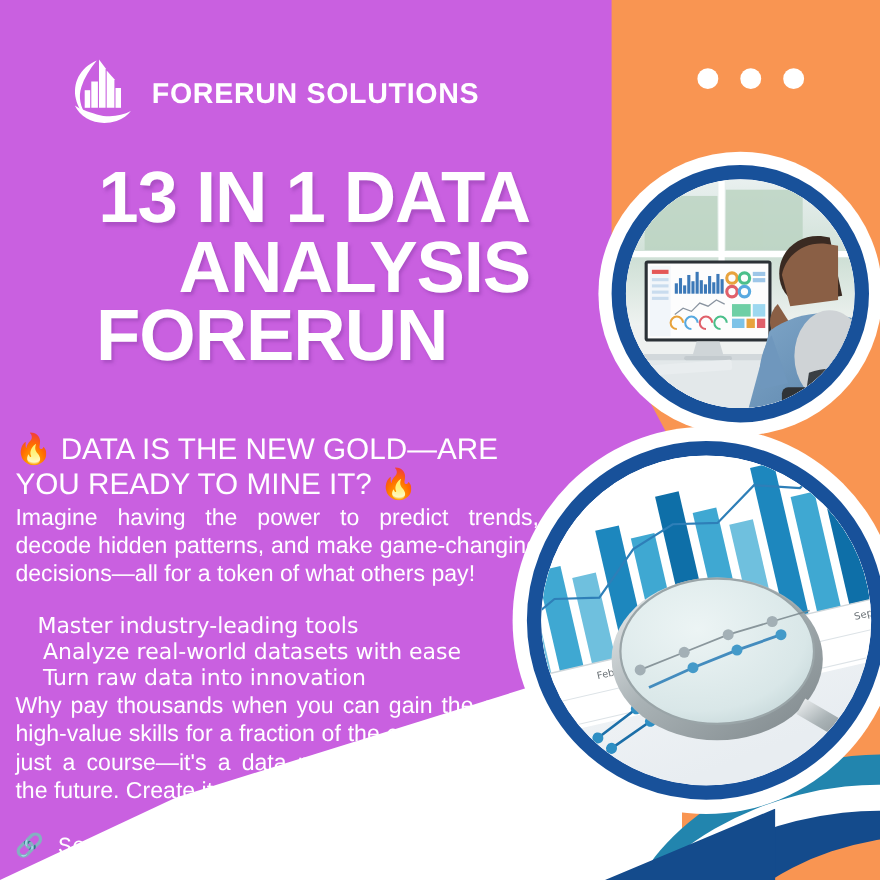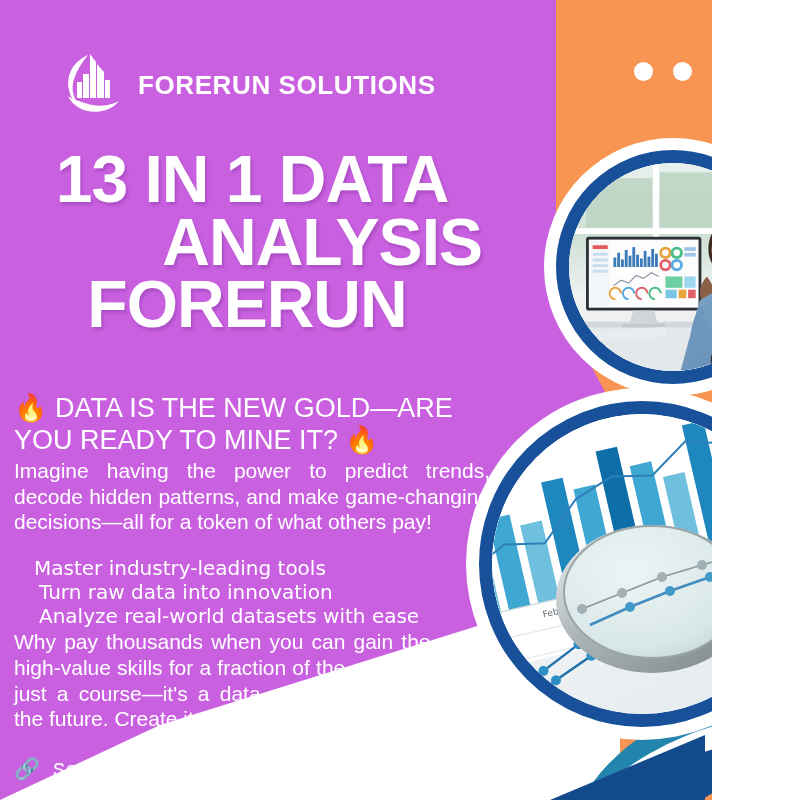--- a/index.html
+++ b/index.html
@@ -1,21 +1,21 @@
 <!DOCTYPE html>
 <html><head>
 <meta charset="utf-8">
 <style>
   html, body {
     margin: 0; padding: 0;
     background: #ffffff;
   }
   #poster {
     position: relative;
-    width: 712px;
+    width: 800px;
     height: 800px;
     overflow: hidden;
     background: #ffffff;
     font-family: "Liberation Sans", sans-serif;
   }
 
   
   .bg-orange {
     position: absolute;
     left: 548px; top: 0;
@@ -110,21 +110,21 @@
     position: absolute;
     left: 12px; top: 148px;
     width: 470px;
     color: #ffffff;
     font-size: 66px;
     line-height: 0.95;
     font-weight: bold;
     letter-spacing: -1px;
     text-shadow: 2px 3px 3px rgba(120, 50, 150, 0.35);
   }
-  .headline .l1 { display: block; text-align: center; padding-left: 10px; }
+  .headline .l1 { display: block; text-align: right; padding-left: 10px; }
   .headline .l2 { display: block; text-align: right; }
   .headline .l3 { display: block; text-align: center; }
 
   
   .copy {
     position: absolute;
     left: 14px; top: 392px;
     width: 476px;
     color: #ffffff;
   }
@@ -234,22 +234,22 @@
     <span class="l1">13 IN 1 DATA</span>
     <span class="l2">ANALYSIS</span>
     <span class="l3">FORERUN</span>
   </div>
 
   <div class="copy">
     <p class="hook">🔥 DATA IS THE NEW GOLD—ARE YOU READY TO MINE IT? 🔥</p>
     <p class="para">Imagine having the power to predict trends, decode hidden patterns, and make game-changing decisions—all for a token of what others pay!</p>
     <ul class="bullets">
       <li>Master industry-leading tools</li>
+      <li>Analyze real-world datasets with ease</li>
       <li>Turn raw data into innovation</li>
-      <li>Analyze real-world datasets with ease</li>
     </ul>
     <p class="para2">Why pay thousands when you can gain the same high-value skills for a fraction of the cost? This isn't just a course—it's a data revolution. Don't follow the future. Create it.</p>
     <p class="cta">🔗 Secure your spot NOW!</p>
   </div>
 
   <div class="band band-teal"></div>
   <div class="band band-white-1"></div>
   <div class="band band-navy"></div>
   <div class="band band-orange"></div>
   <div class="navy-corner"></div>

